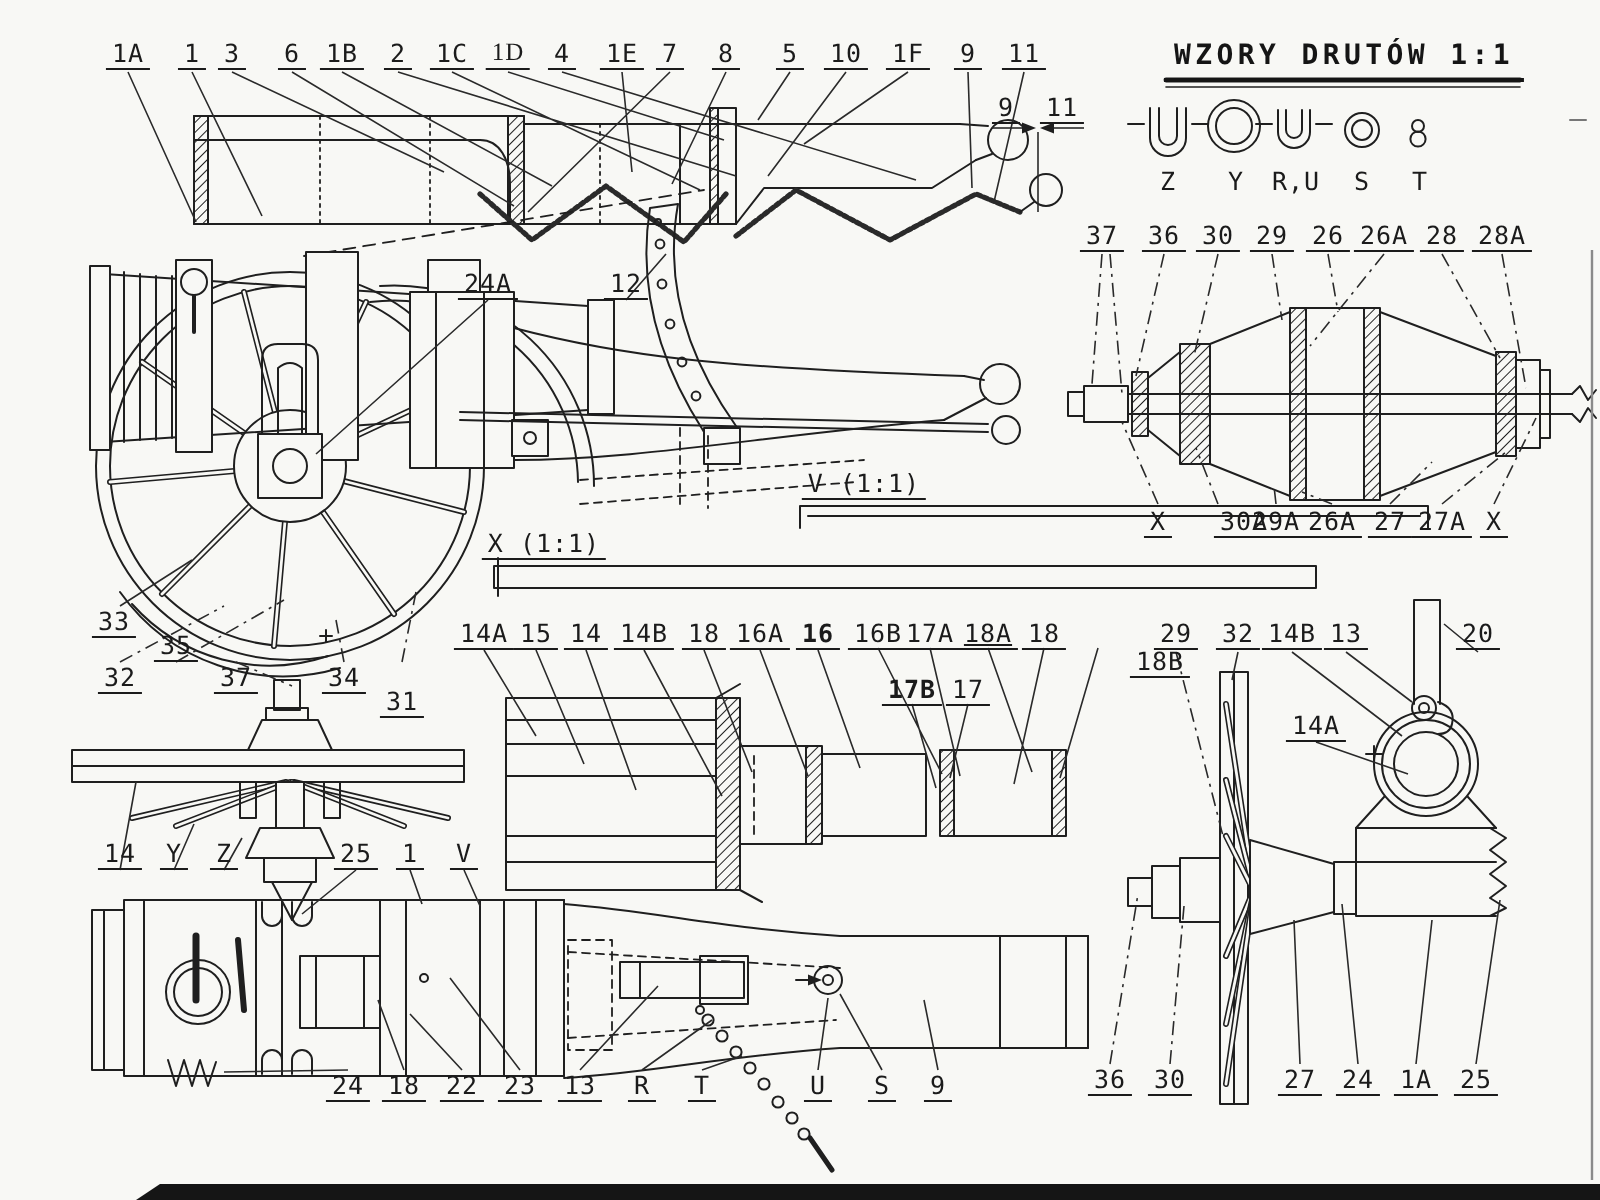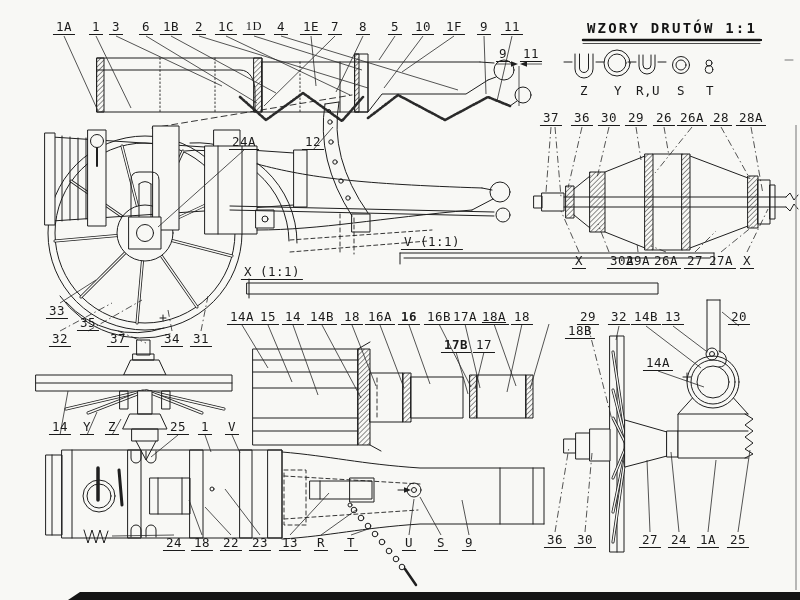--- a/index.html
+++ b/index.html
@@ -363,21 +363,21 @@
       <span class="lbl" style="left: 695px; top: 254px;">27</span>
       <span class="lbl" style="left: 721px; top: 254px;">27A</span>
       <span class="lbl" style="left: 747px; top: 254px;">X</span>
       <span class="lbl" style="left: 244px; top: 135px;">24A</span>
       <span class="lbl" style="left: 313px; top: 135px;">12</span>
       <span class="lbl" style="left: 57px; top: 304px;">33</span>
       <span class="lbl" style="left: 60px; top: 332px;">32</span>
       <span class="lbl" style="left: 88px; top: 316px;">35</span>
       <span class="lbl" style="left: 118px; top: 332px;">37</span>
       <span class="lbl" style="left: 172px; top: 332px;">34</span>
-      <span class="lbl" style="left: 201px; top: 332px;">31</span>
+      <span class="lbl" style="left: 201px; top: 344px;">31</span>
       <span class="lbl" style="left: 432px; top: 235px;">V (1:1)</span>
       <span class="lbl" style="left: 272px; top: 265px;">X (1:1)</span>
       <span class="lbl" style="left: 242px; top: 310px;">14A</span>
       <span class="lbl" style="left: 268px; top: 310px;">15</span>
       <span class="lbl" style="left: 293px; top: 310px;">14</span>
       <span class="lbl" style="left: 322px; top: 310px;">14B</span>
       <span class="lbl" style="left: 352px; top: 310px;">18</span>
       <span class="lbl" style="left: 380px; top: 310px;">16A</span>
       <span class="lbl" style="left: 409px; top: 310px; font-weight: bold;">16</span>
       <span class="lbl" style="left: 439px; top: 310px; text-align: right;">16B</span>

